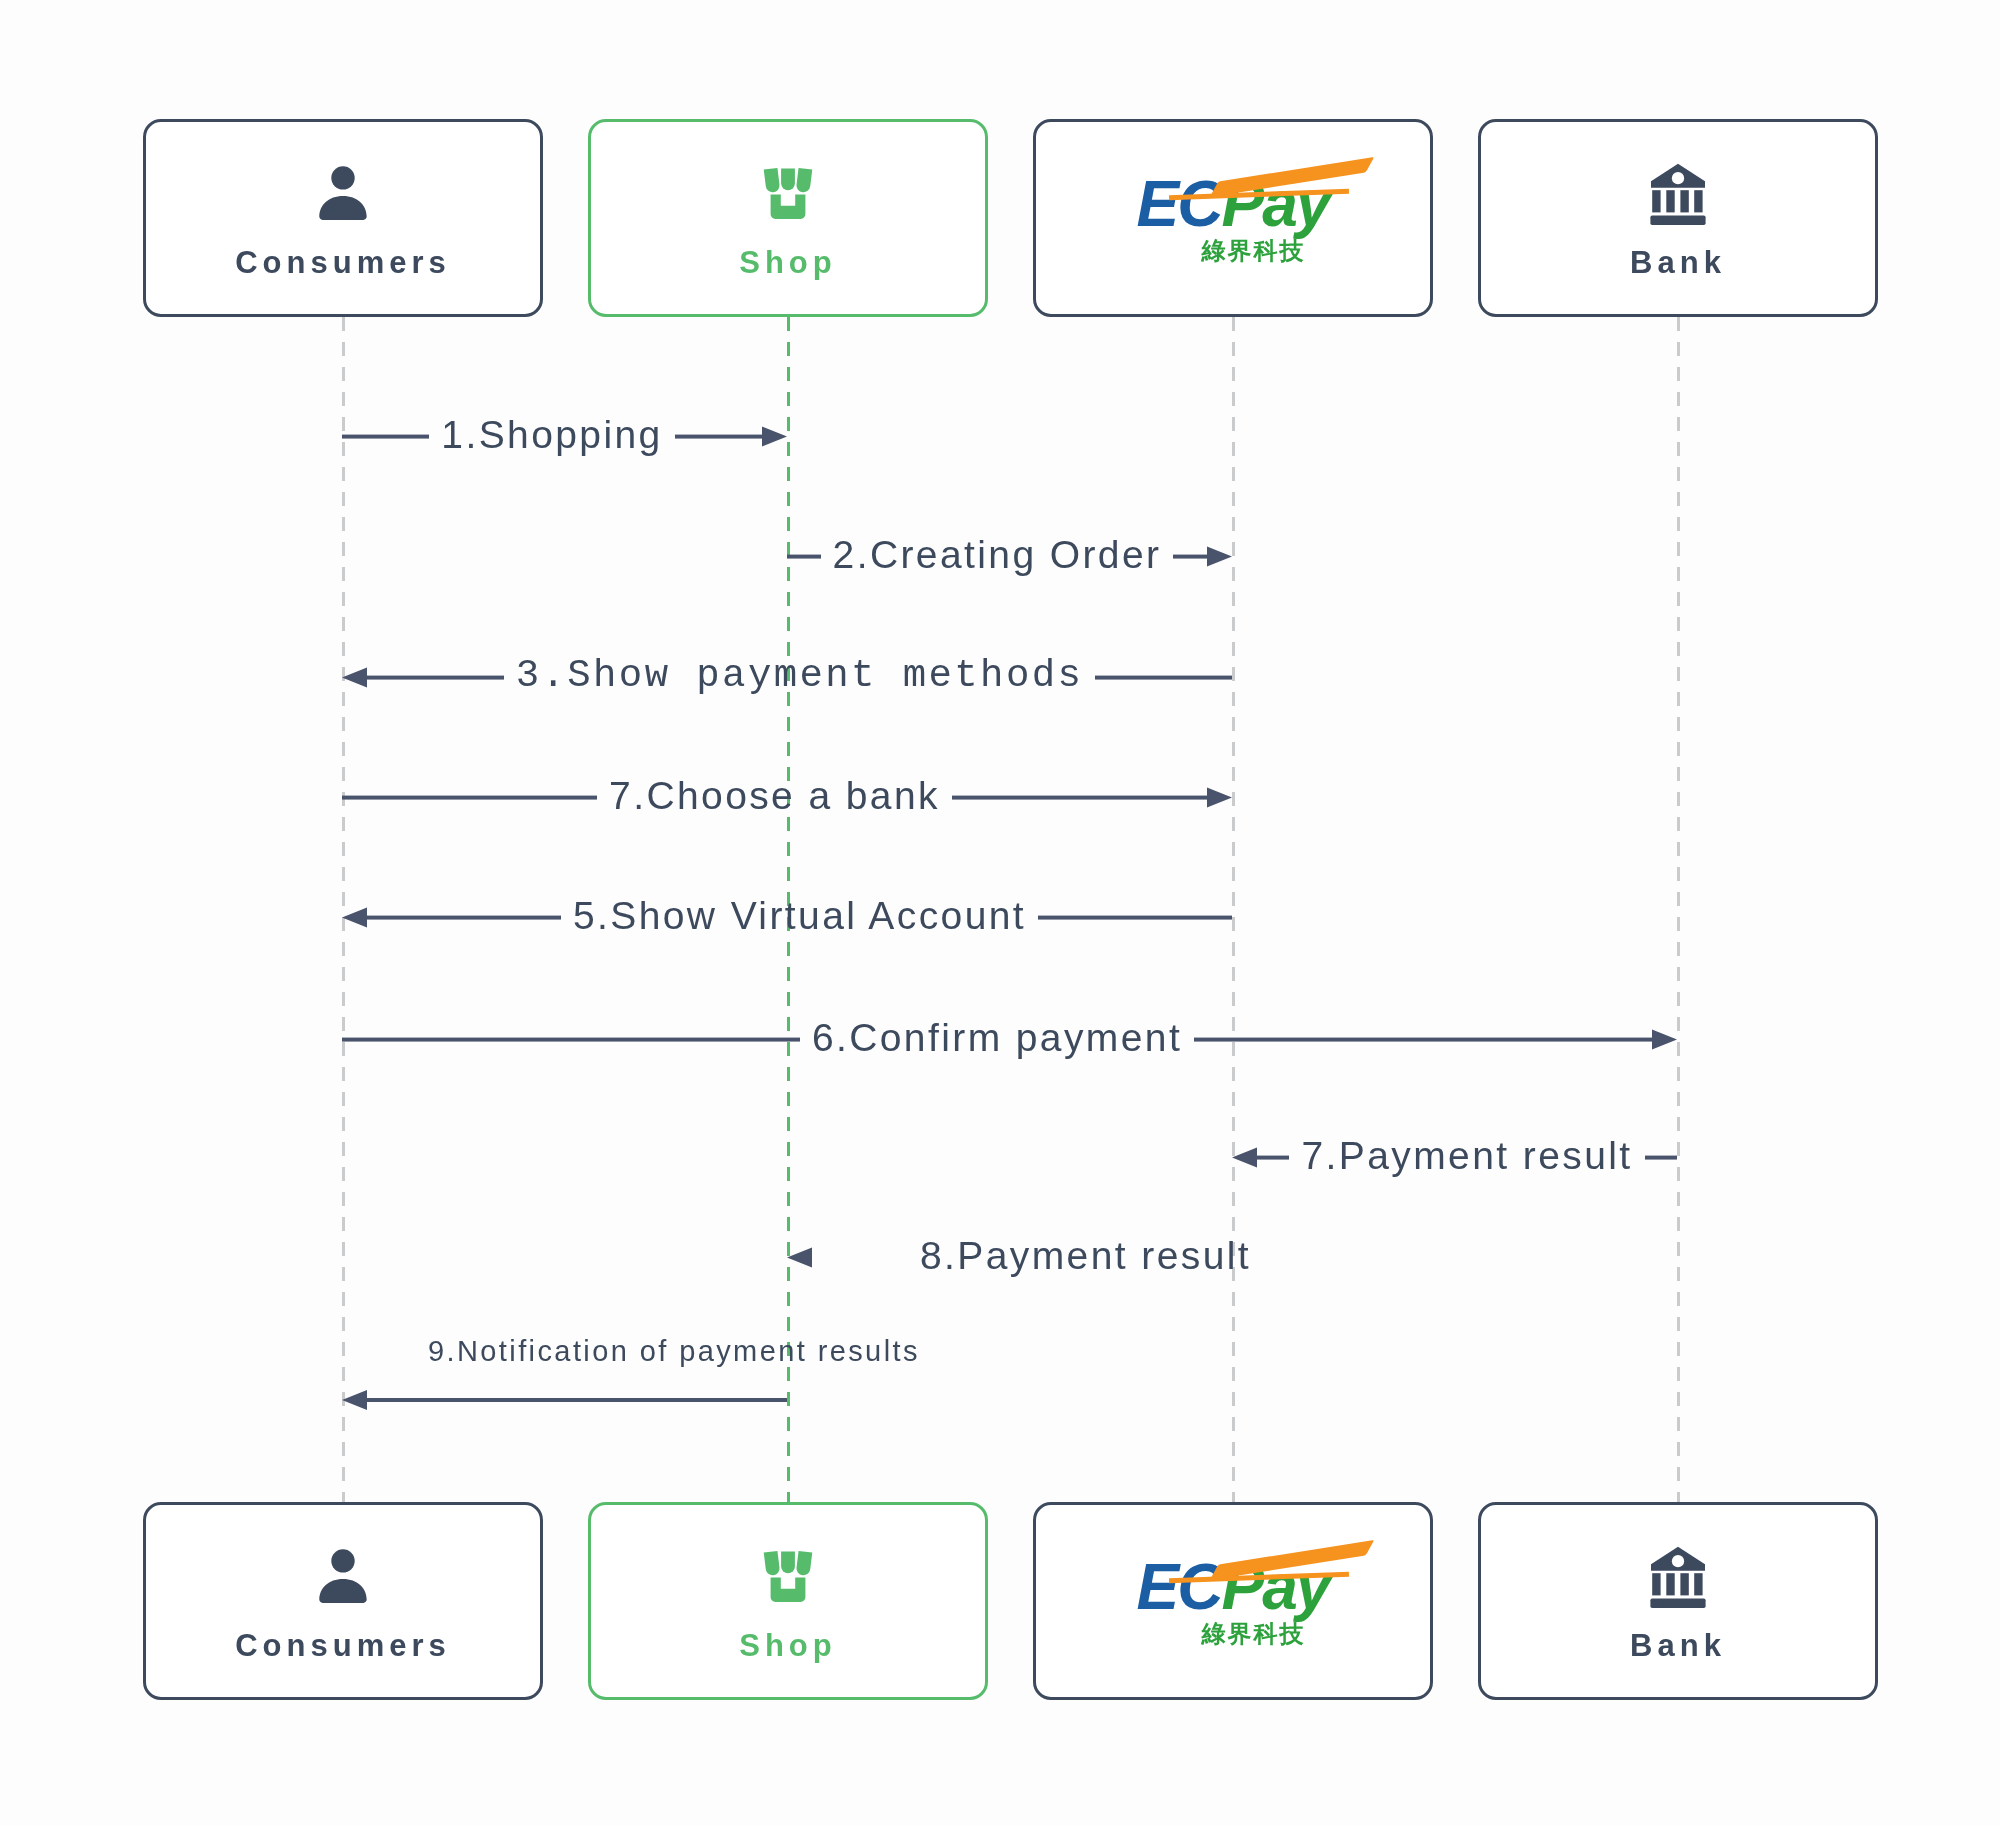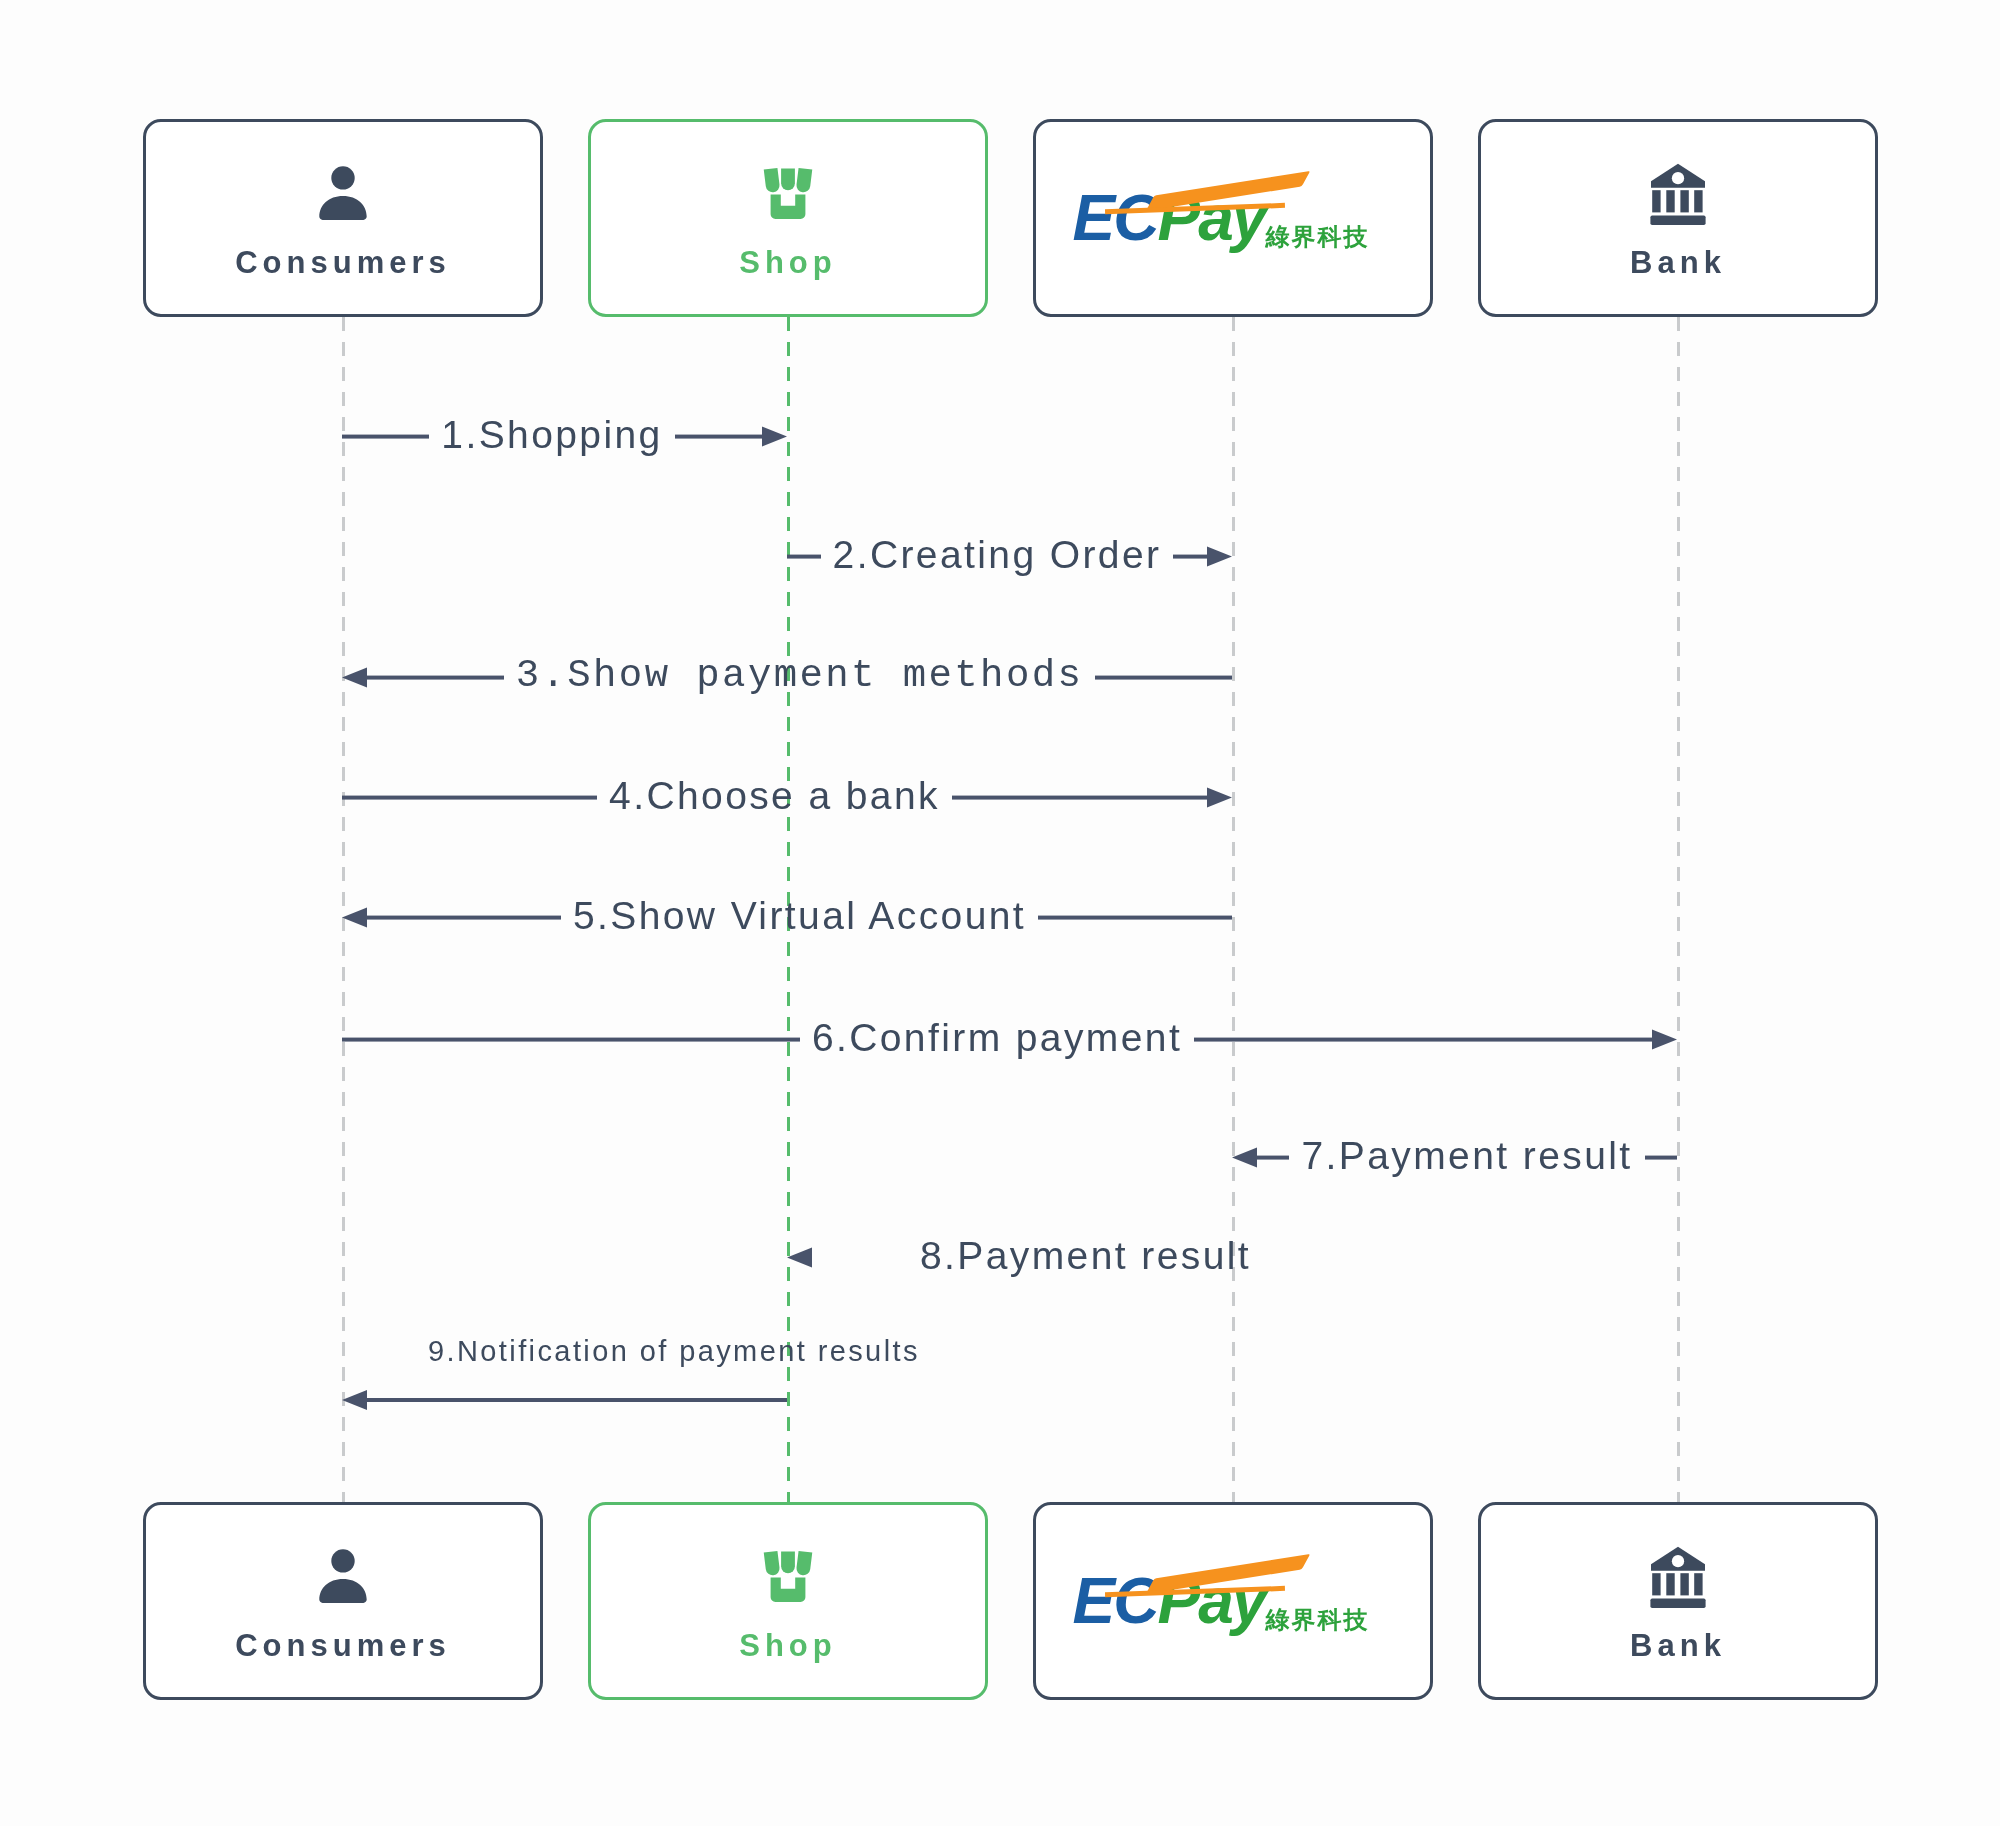--- a/index.html
+++ b/index.html
@@ -32,21 +32,21 @@
     font-size:31px;font-weight:600;letter-spacing:5px;color:var(--dark);
     line-height:1;
   }
   .actor.green-accent .actor-label{color:var(--green);}
   .icon{display:block;}
   .icon .dk{fill:var(--dark);}
   .icon .gn{fill:var(--green);}
   .icon .wh{fill:#fff;}
 
   
-  .ecpay{display:flex;flex-direction:row;align-items:center;position:relative;}
+  .ecpay{display:flex;flex-direction:column;align-items:center;position:relative;}
   .ecpay-main{
     position:relative;font-style:italic;font-weight:800;font-size:64px;line-height:1;
     letter-spacing:-2px;white-space:nowrap;
   }
   .ecpay-main .ec{color:var(--ecblue);}
   .ecpay-main .pay{color:var(--ecgreen);}
   .sw-thick{
     position:absolute;top:-2px;right:-42px;width:158px;height:14px;
     background:var(--ecorange);transform:rotate(-9deg) skewX(-38deg);
     border-radius:2px;
@@ -151,21 +151,21 @@
 
   <div class="msg" style="left:342px;top:678px;width:890px;font-family:Liberation Mono, monospace;">
     <div class="ah l"></div>
     <div class="mline"></div>
     <div class="mlabel">3.Show payment methods</div>
     <div class="mline"></div>
   </div>
 
   <div class="msg" style="left:342px;top:798px;width:890px;">
     <div class="mline"></div>
-    <div class="mlabel">4.Choose a bank</div>
+    <div class="mlabel">7.Choose a bank</div>
     <div class="mline"></div>
     <div class="ah r"></div>
   </div>
 
   <div class="msg" style="left:342px;top:918px;width:890px;">
     <div class="ah l"></div>
     <div class="mline"></div>
     <div class="mlabel">5.Show Virtual Account</div>
     <div class="mline"></div>
   </div>

